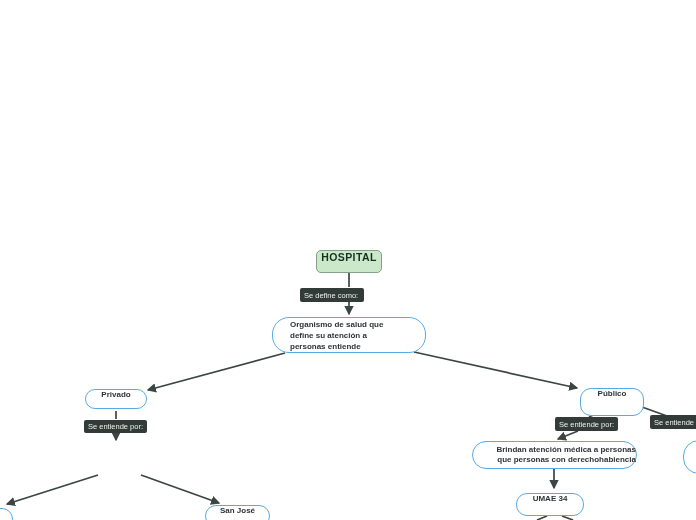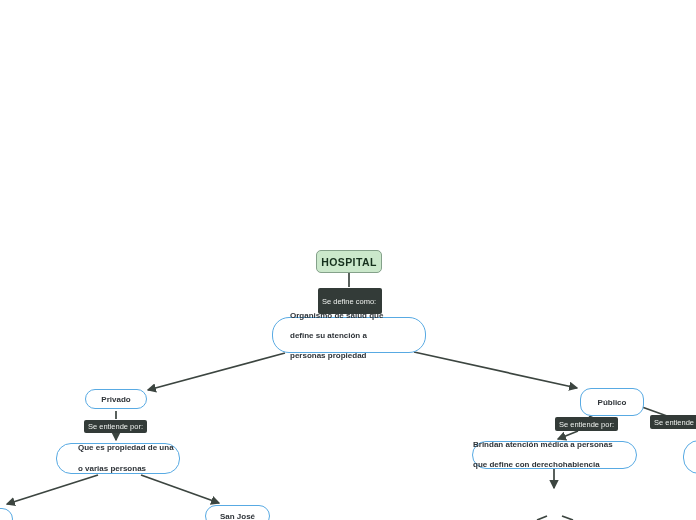--- a/index.html
+++ b/index.html
@@ -5,25 +5,25 @@
   html,body{margin:0;padding:0;background:#fff;}
   .canvas{
     position:relative;width:696px;height:520px;background:#ffffff;overflow:hidden;
     font-family:"Liberation Sans", sans-serif;
   }
   svg.connectors{position:absolute;left:0;top:0;width:696px;height:520px;}
   .cline{stroke:#3c4540;stroke-width:1.7;fill:none;}
   .node{
     position:absolute;box-sizing:border-box;background:#ffffff;
     border:1.6px solid #58aae3;border-radius:11px;
-    display:flex;align-items:center;justify-content:center;
+    display:flex;align-items:flex-start;justify-content:center;
     font-weight:bold;font-size:8px;color:#2e3338;white-space:nowrap;
   }
-  .node.multiline{flex-direction:column;align-items:flex-start;justify-content:center;gap:9px;}
-  .node.multiline.centered{align-items:flex-start;}
+  .node.multiline{flex-direction:column;align-items:flex-start;justify-content:center;}
+  .node.multiline.centered{align-items:flex-end;}
   .node .line{display:block;line-height:11px;}
   .root-node{
     background:#cbe8cb;border:1.5px solid #84a18a;border-radius:5px;
     font-size:10.5px;color:#16301d;letter-spacing:0.4px;
   }
   .clabel{
     position:absolute;box-sizing:border-box;background:#333b38;color:#edf0ed;
     font-size:7.5px;font-weight:normal;border-radius:2px;
     display:flex;align-items:center;justify-content:flex-start;
     padding:0 4px;white-space:nowrap;
@@ -34,21 +34,21 @@
   .n-privado{left:85px;top:389px;width:62px;height:20px;}
   .n-quees{left:56px;top:443px;width:124px;height:31px;border-radius:15px;padding-left:21px;}
   .n-quees .line{line-height:12.5px;}
   .n-sanjose{left:205px;top:505px;width:65px;height:22px;}
   .n-partial-left{left:-62px;top:508px;width:75px;height:22px;}
   .n-publico{left:580px;top:388px;width:64px;height:28px;}
   .n-brindan{left:472px;top:441px;width:165px;height:28px;border-radius:14px;}
   .n-brindan .line{line-height:10.5px;}
   .n-umae{left:516px;top:493px;width:68px;height:23px;}
   .n-partial-right{left:683px;top:440px;width:90px;height:34px;border-radius:16px;}
-  .l-define{left:318px;top:288px;width:64px;height:26px;}
+  .l-define{left:300px;top:288px;width:64px;height:14px;}
   .l-privado{left:84px;top:420px;width:63px;height:13px;}
   .l-publico1{left:555px;top:417px;width:63px;height:14px;}
   .l-publico2{left:650px;top:415px;width:70px;height:14px;}
 </style>
 </head>
 <body>
 
 <div class="canvas">
 
   <svg class="connectors" xmlns="http://www.w3.org/2000/svg">
@@ -77,35 +77,31 @@
     <span>HOSPITAL</span>
   </div>
 
   <div class="clabel l-define">
     <span>Se define como:</span>
   </div>
 
   <div class="node multiline n-definition">
     <span class="line">Organismo de salud que</span>
     <span class="line">define su atención a</span>
-    <span class="line">personas propiedad</span>
+    <span class="line">personas entiende</span>
   </div>
 
   <div class="node n-privado">
     <span>Privado</span>
   </div>
 
   <div class="clabel l-privado">
     <span>Se entiende por:</span>
   </div>
 
-  <div class="node multiline n-quees">
-    <span class="line">Que es propiedad de una</span>
-    <span class="line">o varias personas</span>
-  </div>
 
   <div class="node n-partial-left"></div>
 
   <div class="node n-sanjose">
     <span>San José</span>
   </div>
 
   <div class="node n-publico">
     <span>Público</span>
   </div>
@@ -113,19 +109,22 @@
   <div class="clabel l-publico1">
     <span>Se entiende por:</span>
   </div>
 
   <div class="clabel l-publico2">
     <span>Se entiende por:</span>
   </div>
 
   <div class="node multiline centered n-brindan">
     <span class="line">Brindan atención médica a personas</span>
-    <span class="line">que define con derechohabiencia</span>
+    <span class="line">que personas con derechohabiencia</span>
   </div>
 
+  <div class="node n-umae">
+    <span>UMAE 34</span>
+  </div>
 
   <div class="node n-partial-right"></div>
 
 </div>
 
 </body></html>

